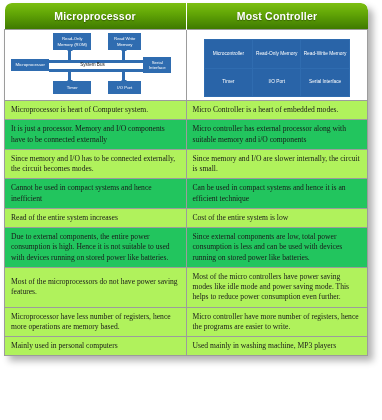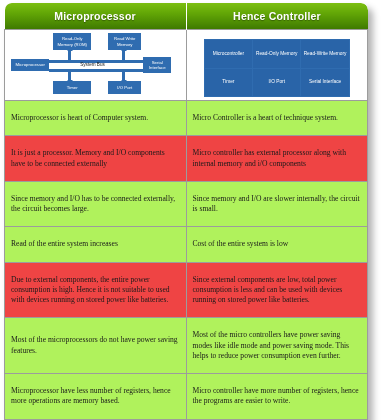--- a/index.html
+++ b/index.html
@@ -51,31 +51,31 @@
     padding: 2px 4px;
     border: none;
     text-shadow: 0 1px 1px rgba(0,0,0,0.35);
   }
   table.cmp th.th-left { border-right: 1px solid #ffffff; border-radius: 7px 0 0 0; }
   table.cmp th.th-right { border-radius: 0 7px 0 0; }
 
   table.cmp td {
     border: 1px solid #9c9c9c;
     vertical-align: middle;
-    padding: 12px 6px;
+    padding: 4px 6px;
     font-size: 7.6px;
     line-height: 1.35;
     color: #1a1a1a;
     font-family: "Liberation Serif", serif;
   }
   table.cmp td.col-l { width: 182px; }
   table.cmp td.col-r { width: 182px; }
 
   tr.row-green td { background: #b0f25c; }
-  tr.row-white td { background: #ef4444; margin-left: 48px; }
+  tr.row-white td { background: #22c55e; margin-left: 48px; }
   tr.row-diagram td { background: #ffffff; padding: 0; height: 70px; }
 
   
   .dia-left {
     position: relative;
     width: 180px;
     height: 68px;
     margin: 0 auto;
     background: #ffffff;
   }
@@ -145,21 +145,21 @@
 </style>
 </head>
 <body>
 
 <div class="page">
   <div class="table-shell">
     <table class="cmp">
       <thead>
         <tr>
           <th class="th-left">Microprocessor</th>
-          <th class="th-right">Hence Controller</th>
+          <th class="th-right">Most Controller</th>
         </tr>
       </thead>
       <tbody>
 
         <tr class="row-diagram">
           <td class="col-l">
             <div class="dia-left">
 
               <div class="blk" style="left:48px; top:2px; width:38px; height:17px;">Read-Only Memory (ROM)</div>
               <div class="blk" style="left:103px; top:2px; width:33px; height:17px;">Read Write Memory</div>
@@ -195,29 +195,33 @@
               <div class="gcell">Read-Write Memory</div>
               <div class="gcell">Timer</div>
               <div class="gcell">I/O Port</div>
               <div class="gcell">Serial Interface</div>
             </div>
           </td>
         </tr>
 
         <tr class="row-green">
           <td class="col-l">Microprocessor is heart of Computer system.</td>
-          <td class="col-r">Micro Controller is a heart of technique system.</td>
+          <td class="col-r">Micro Controller is a heart of embedded modes.</td>
         </tr>
         <tr class="row-white">
           <td class="col-l">It is just a processor. Memory and I/O components have to be connected externally</td>
-          <td class="col-r">Micro controller has external processor along with internal memory and i/O components</td>
-        </tr>
-        <tr class="row-green">
-          <td class="col-l">Since memory and I/O has to be connected externally, the circuit becomes large.</td>
+          <td class="col-r">Micro controller has external processor along with suitable memory and i/O components</td>
+        </tr>
+        <tr class="row-green">
+          <td class="col-l">Since memory and I/O has to be connected externally, the circuit becomes modes.</td>
           <td class="col-r">Since memory and I/O are slower internally, the circuit is small.</td>
+        </tr>
+        <tr class="row-white">
+          <td class="col-l">Cannot be used in compact systems and hence inefficient</td>
+          <td class="col-r">Can be used in compact systems and hence it is an efficient technique</td>
         </tr>
         <tr class="row-green">
           <td class="col-l">Read of the entire system increases</td>
           <td class="col-r">Cost of the entire system is low</td>
         </tr>
         <tr class="row-white">
           <td class="col-l">Due to external components, the entire power consumption is high. Hence it is not suitable to used with devices running on stored power like batteries.</td>
           <td class="col-r">Since external components are low, total power consumption is less and can be used with devices running on stored power like batteries.</td>
         </tr>
         <tr class="row-green">

